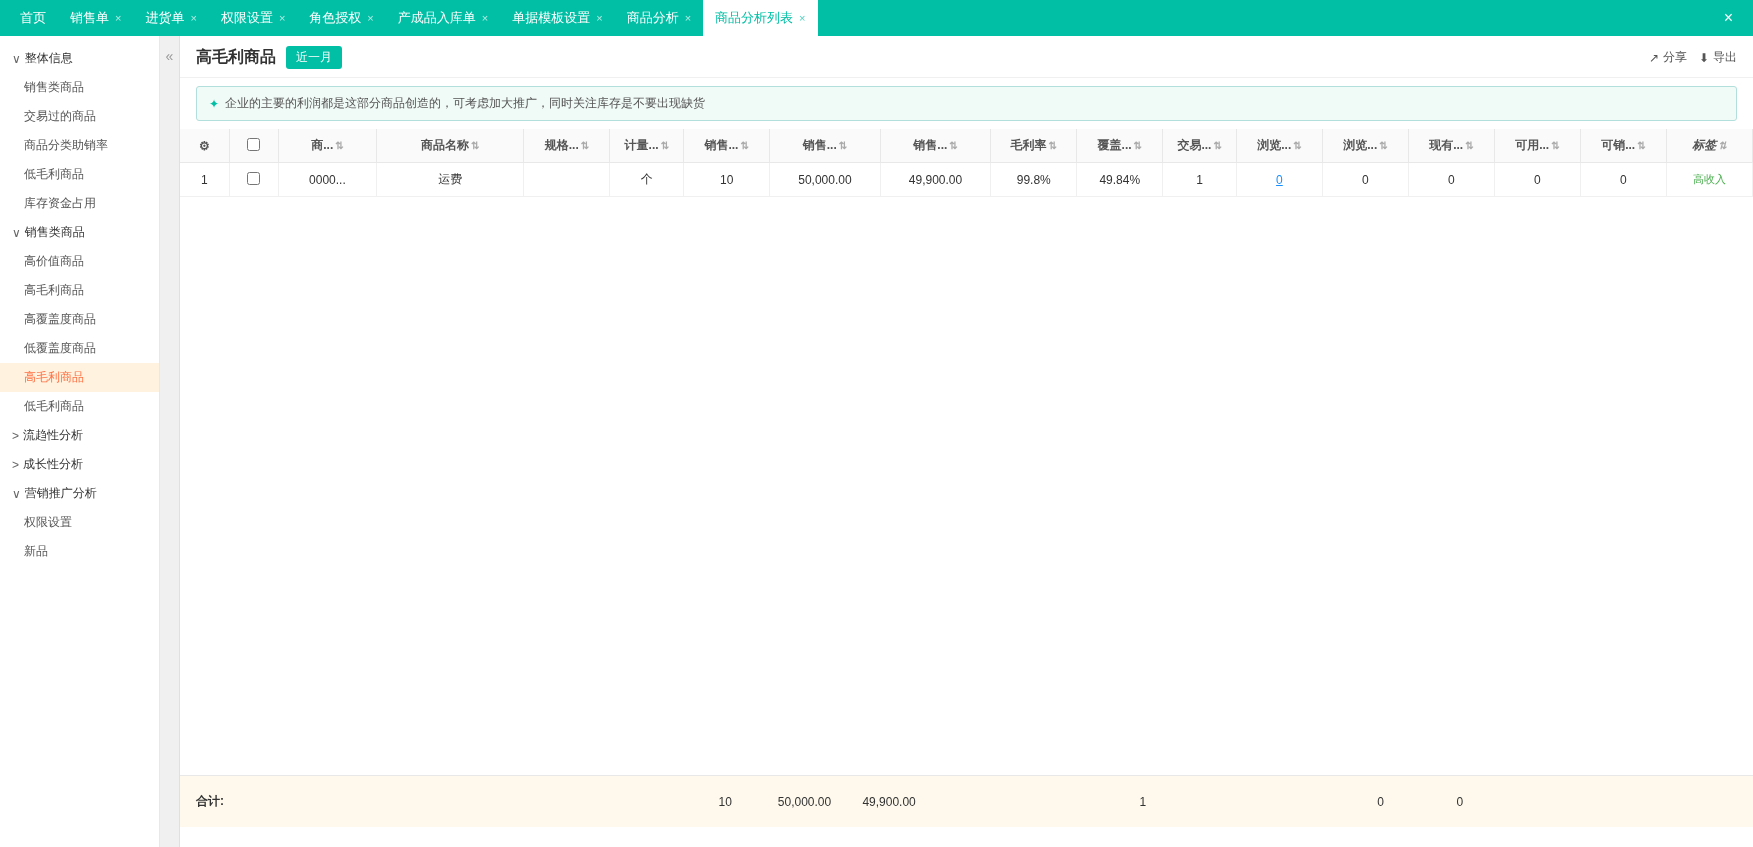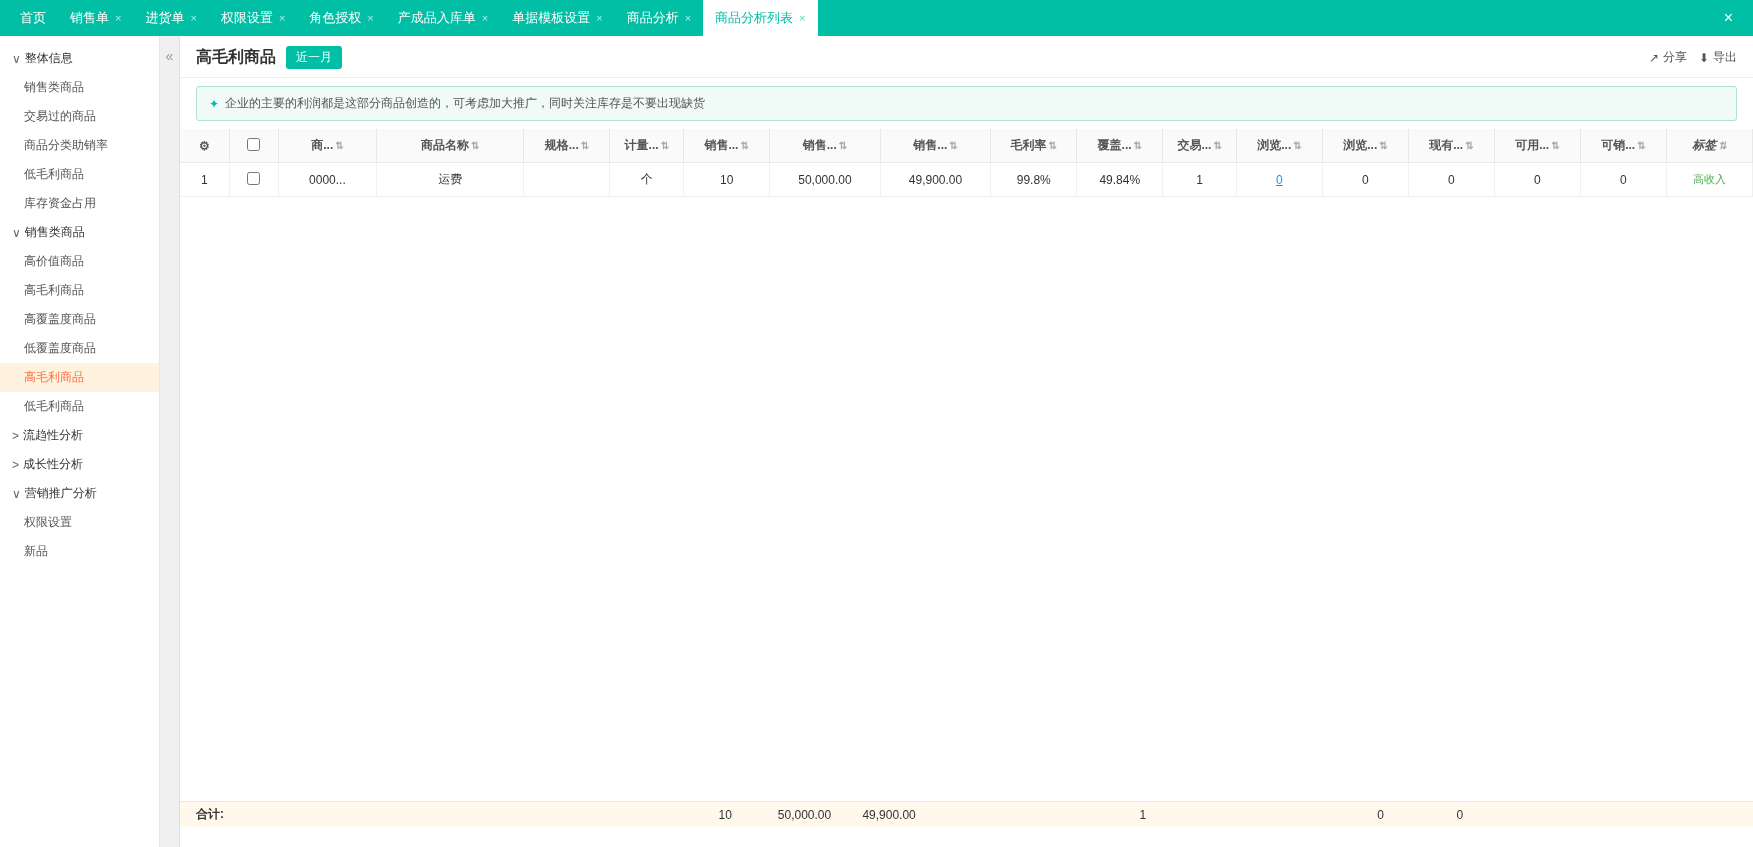--- a/index.html
+++ b/index.html
@@ -190,21 +190,21 @@
       left: 180px;
       right: 0;
       background: #fef9ec;
       border-top: 1px solid #e8e8e8;
       padding: 8px 16px;
       display: flex;
       align-items: center;
       font-size: 12px;
       color: #333;
       gap: 16px;
-      height: 26px;
+      height: 52px;
     }
     .footer-label { font-weight: bold; margin-right: 8px; }
     .footer-cell { flex: 1; text-align: center; }
 
     
     .link-text { color: #1890ff; text-decoration: underline; cursor: pointer; }
   </style>
 </head>
 <body>
 

